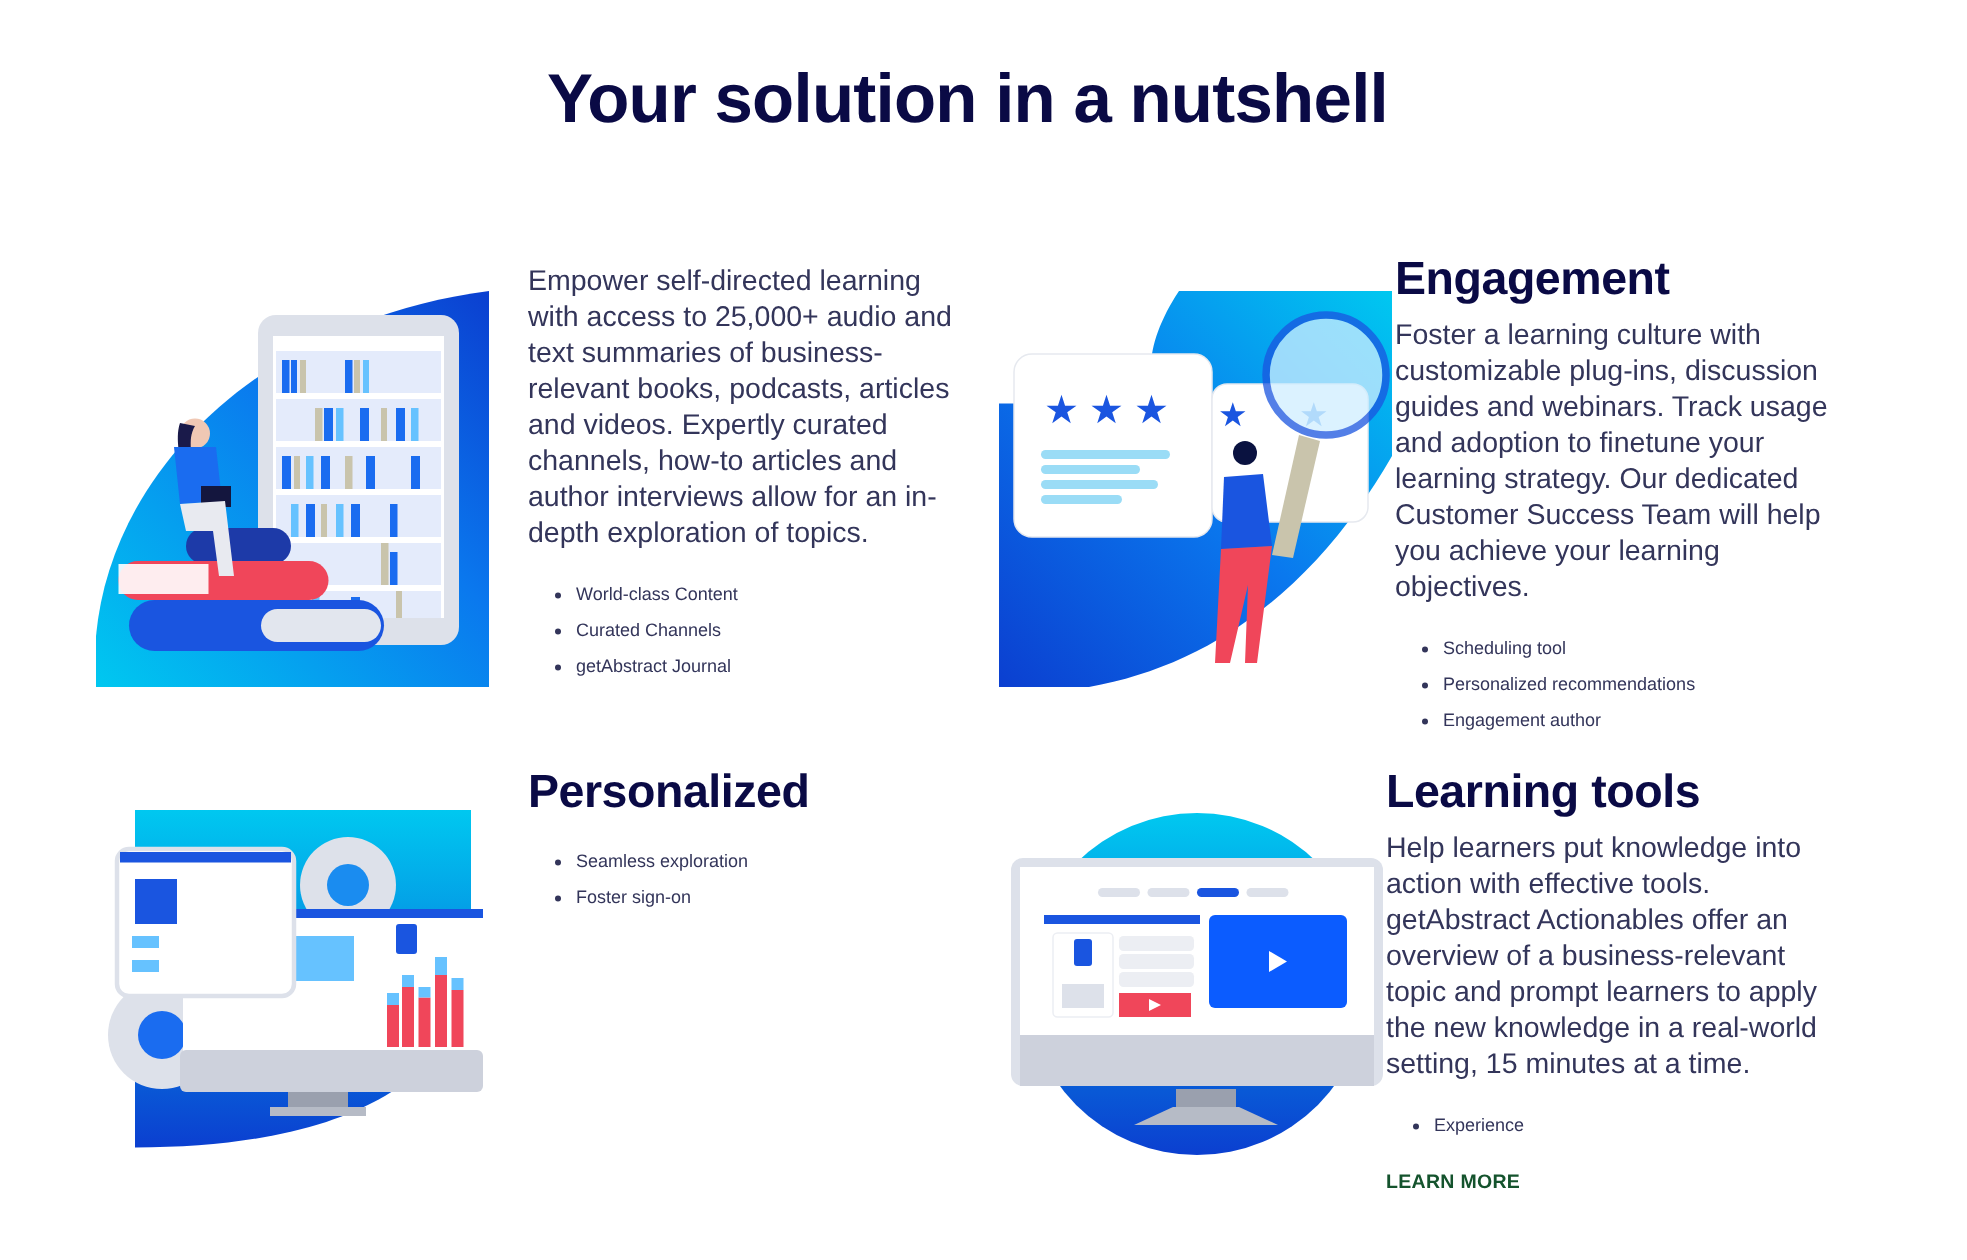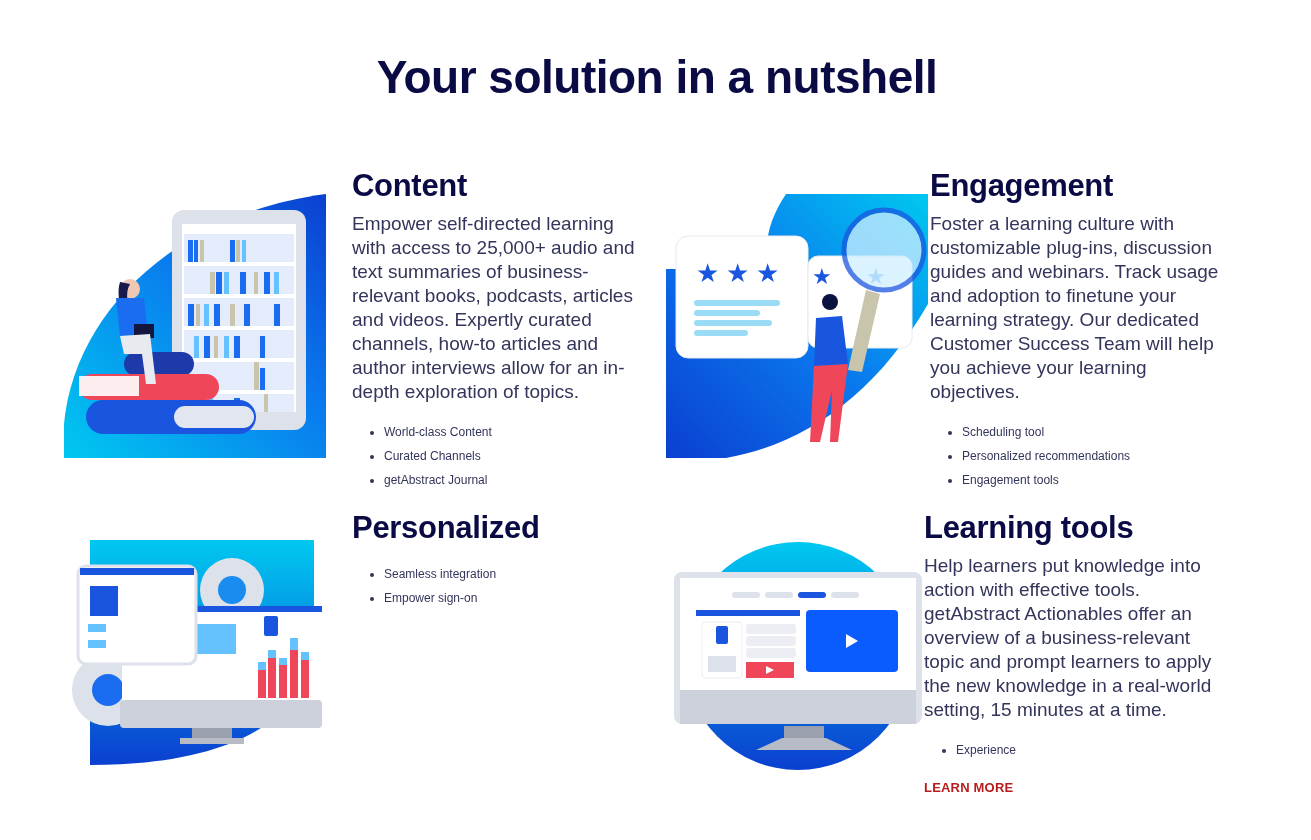--- a/index.html
+++ b/index.html
@@ -1,27 +1,27 @@
 <!DOCTYPE html>
 <html><head>
 <meta charset="utf-8">
 <style>
   html, body { margin:0; padding:0; background:#ffffff; }
   body { width:1311px; height:840px; position:relative; overflow:hidden;
          font-family: "Liberation Sans", "DejaVu Sans", sans-serif; color:#2a2c55; }
   .page-title { position:absolute; left:0; width:1290px; top:38px; text-align:center;
-         font-size:46px; font-weight:700; color:#0a0a45; letter-spacing:-0.5px; margin:12px; }
+         font-size:46px; font-weight:700; color:#0a0a45; letter-spacing:-0.5px; margin:0; }
   .feature { position:absolute; }
   .illus { position:absolute; }
   .text-col { position:absolute; width:290px; }
   .text-col h2 { margin:0; font-size:31px; font-weight:700; color:#0a0a45; line-height:36px; letter-spacing:-0.3px; }
   .text-col p { margin:8px 0 0 0; font-size:19px; line-height:24px; color:#33355a; }
   .text-col ul { margin:16px 0 0 0; padding-left:32px; font-size:12px; line-height:24px; color:#33355a; }
   .text-col li { padding-left:0; }
-  .learn-more { display:inline-block; margin-top:18px; font-size:13px; font-weight:700; color:#b91c1c;
+  .learn-more { display:inline-block; margin-top:18px; font-size:13px; font-weight:700; color:#14532d;
          text-decoration:none; letter-spacing:0.2px; }
 </style>
 </head>
 <body>
 
 <h1 class="page-title">Your solution in a nutshell</h1>
 
 <div class="feature">
   <svg class="illus" style="left:64px;top:194px" width="264" height="264" viewBox="0 0 264 264">
     <defs>
@@ -85,21 +85,20 @@
     <rect x="22" y="206" width="170" height="34" rx="17" fill="#1a55e0"></rect>
     <rect x="110" y="212" width="80" height="22" rx="11" fill="#e2e6ee"></rect>
     <circle cx="66" cy="95" r="10" fill="#f0c8b4"></circle>
     <path d="M56 88 C52 100 58 112 54 120 L62 120 C66 110 60 100 66 90 Z" fill="#1a1a4a"></path>
     <path d="M52 104 L80 104 L84 140 L56 142 Z" fill="#1a6cf0"></path>
     <rect x="70" y="130" width="20" height="14" fill="#14163e"></rect>
     <path d="M56 142 L86 140 L92 190 L82 190 L78 160 L60 160 Z" fill="#e8eaf0"></path>
   </svg>
 
   <div class="text-col" style="left:352px;top:168px">
-    <h2>Content</h2>
     <p>Empower self-directed learning with access to 25,000+ audio and text summaries of business-relevant books, podcasts, articles and videos. Expertly curated channels, how-to articles and author interviews allow for an in-depth exploration of topics.</p>
     <ul>
       <li>World-class Content</li>
       <li>Curated Channels</li>
       <li>getAbstract Journal</li>
     </ul>
   </div>
 </div>
 
 <div class="feature">
@@ -133,21 +132,21 @@
     <path d="M150 124 L176 122 L182 170 L148 172 Z" fill="#1a55e0"></path>
     <path d="M148 172 L182 170 L172 248 L164 248 L166 196 L154 248 L144 248 Z" fill="#f0465a"></path>
   </svg>
 
   <div class="text-col" style="left:930px;top:168px">
     <h2>Engagement</h2>
     <p>Foster a learning culture with customizable plug-ins, discussion guides and webinars. Track usage and adoption to finetune your learning strategy. Our dedicated Customer Success Team will help you achieve your learning objectives.</p>
     <ul>
       <li>Scheduling tool</li>
       <li>Personalized recommendations</li>
-      <li>Engagement tools</li>
+      <li>Engagement author</li>
     </ul>
   </div>
 </div>
 
 <div class="feature">
   <svg class="illus" style="left:64px;top:540px" width="264" height="228" viewBox="0 0 264 228">
     <defs>
       <linearGradient id="g3" x1="0" y1="0" x2="0" y2="1">
         <stop offset="0" stop-color="#00c8f0"></stop>
           <stop offset="1" stop-color="#0b3fd0"></stop>
@@ -182,22 +181,22 @@
     <rect x="14" y="26" width="118" height="98" rx="8" fill="#ffffff" stroke="#dde1ea" stroke-width="3"></rect>
     <rect x="16" y="28" width="114" height="7" fill="#1a55e0"></rect>
     <rect x="26" y="46" width="28" height="30" fill="#1a55e0"></rect>
     <rect x="24" y="84" width="18" height="8" fill="#66c2ff"></rect>
       <rect x="24" y="100" width="18" height="8" fill="#66c2ff"></rect>
   </svg>
 
   <div class="text-col" style="left:352px;top:510px">
     <h2>Personalized</h2>
     <ul>
-      <li>Seamless integration</li>
-      <li>Empower sign-on</li>
+      <li>Seamless exploration</li>
+      <li>Foster sign-on</li>
     </ul>
   </div>
 </div>
 
 <div class="feature">
   <svg class="illus" style="left:666px;top:540px" width="264" height="232" viewBox="0 0 264 232">
     <defs>
       <linearGradient id="g4" x1="0" y1="0" x2="0" y2="1">
         <stop offset="0" stop-color="#00c8f0"></stop>
           <stop offset="1" stop-color="#0b3fd0"></stop>

